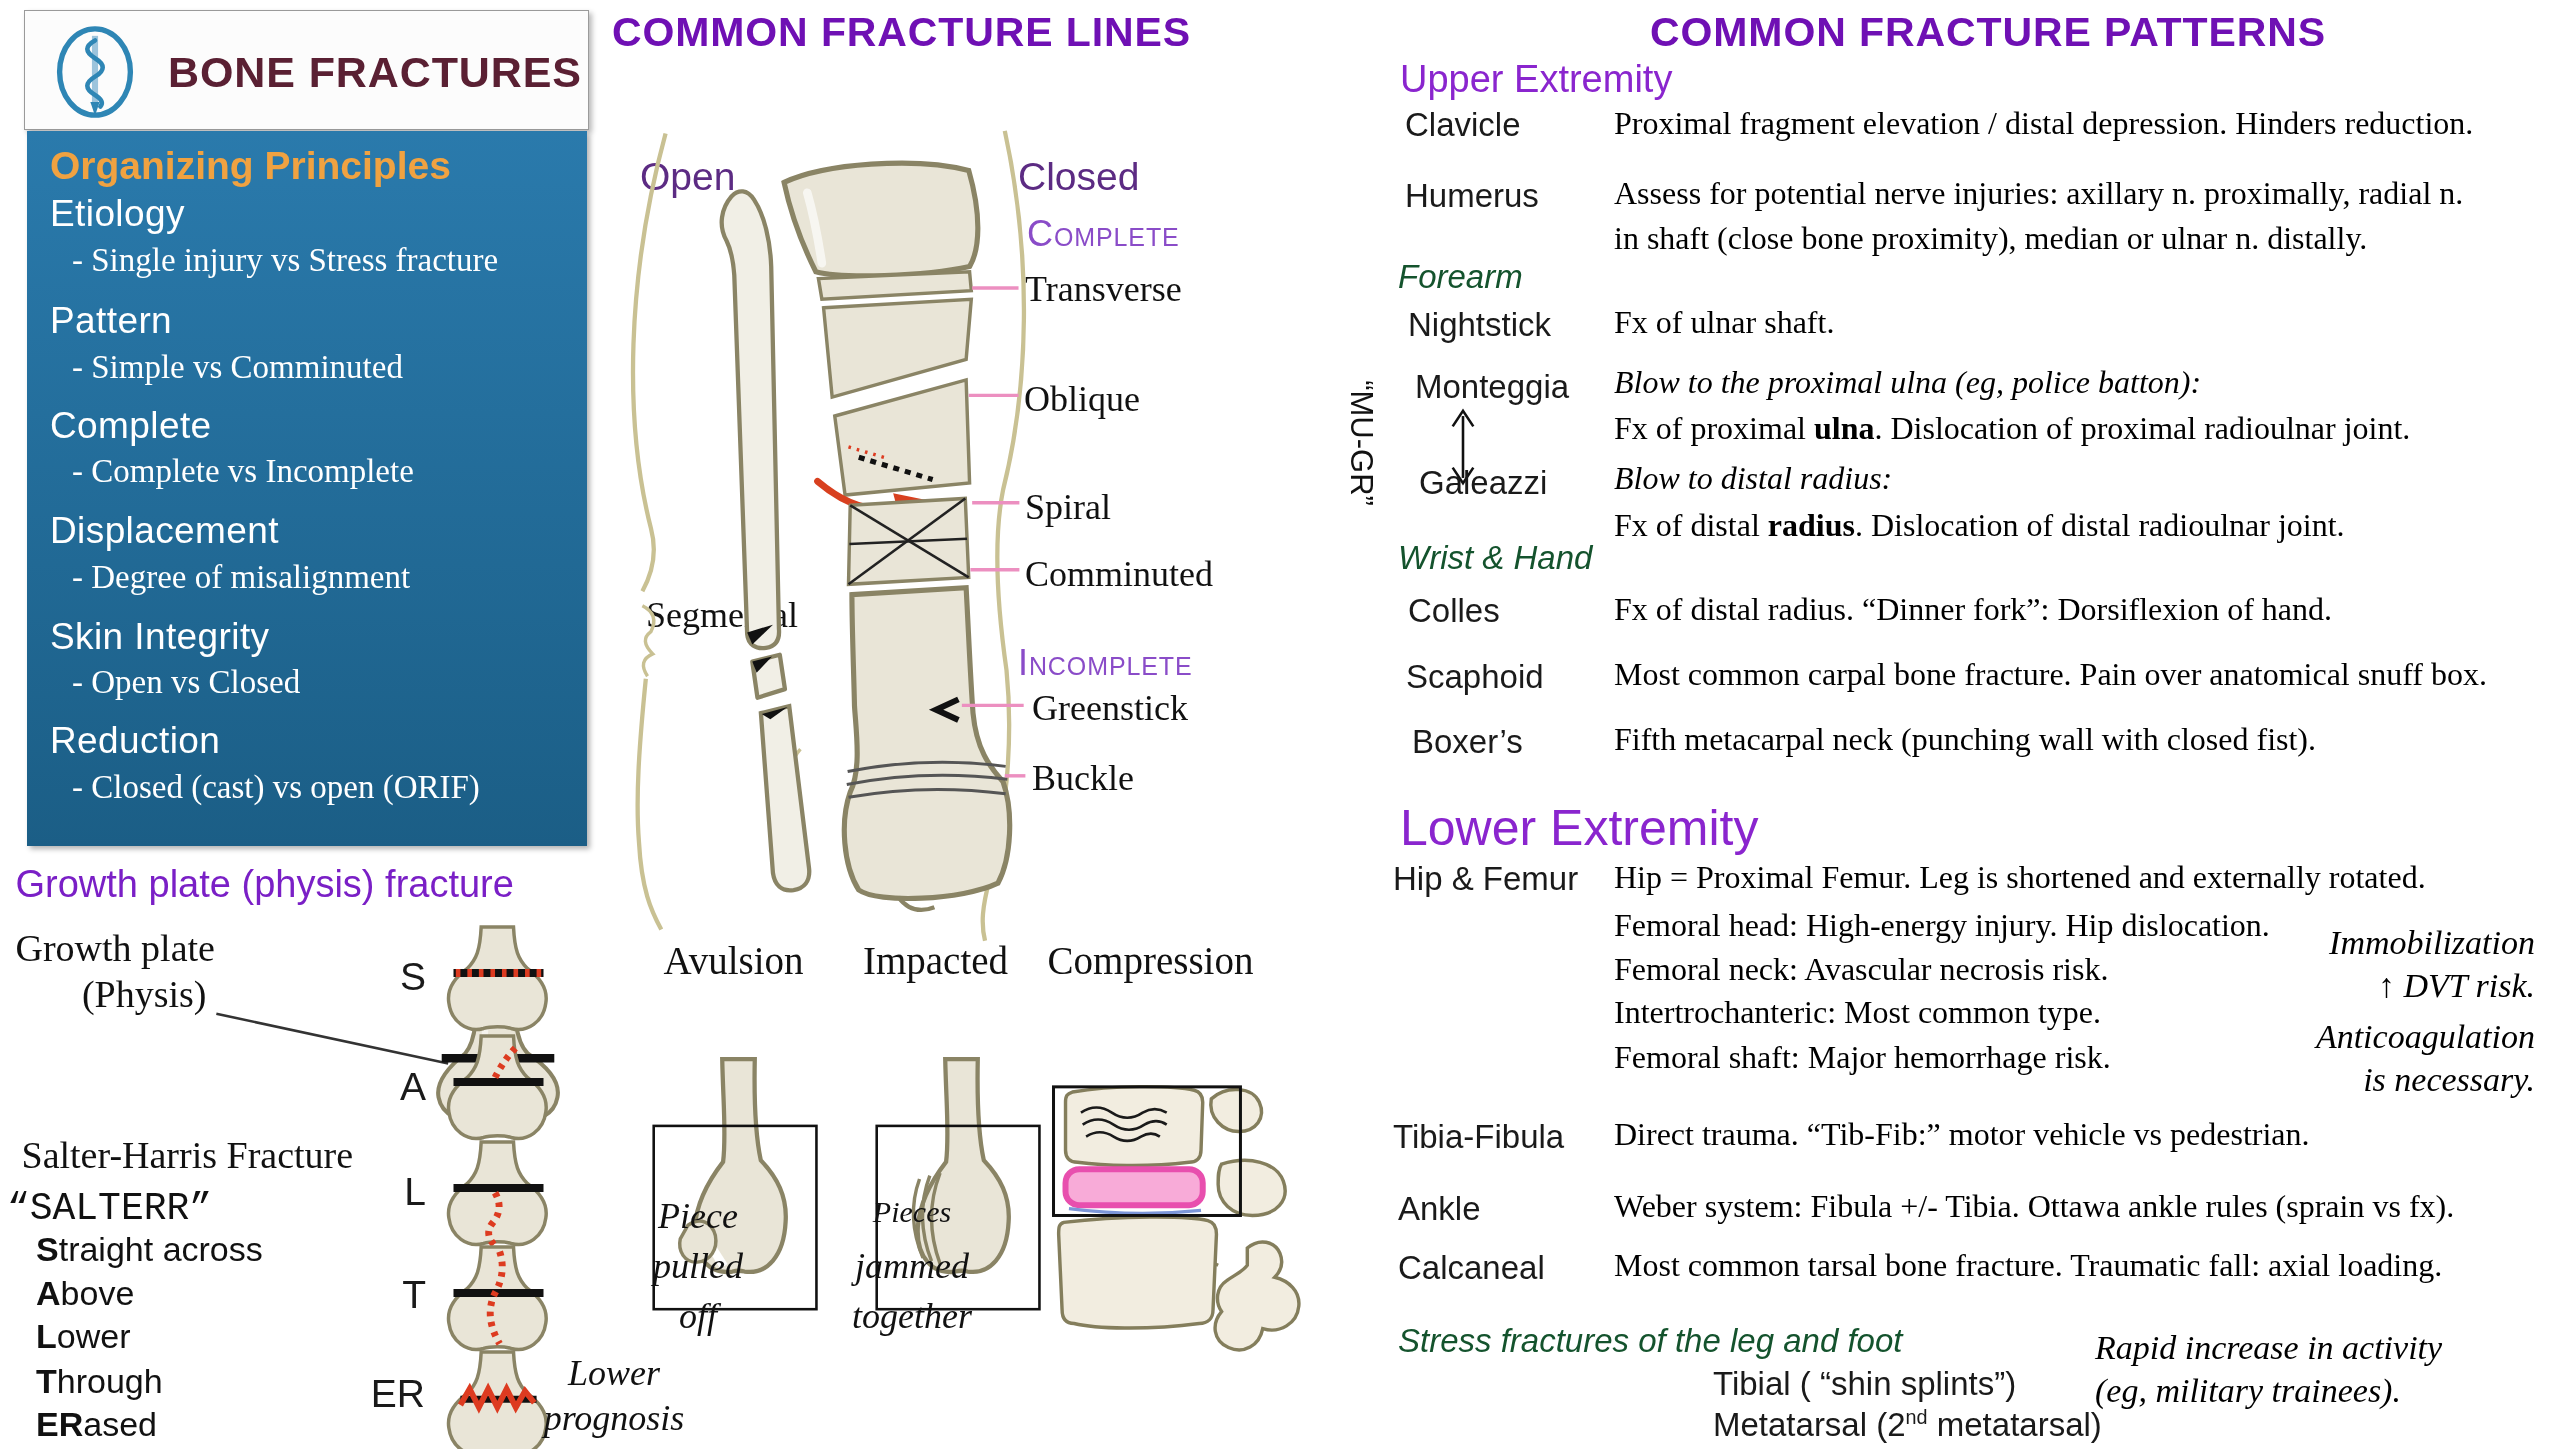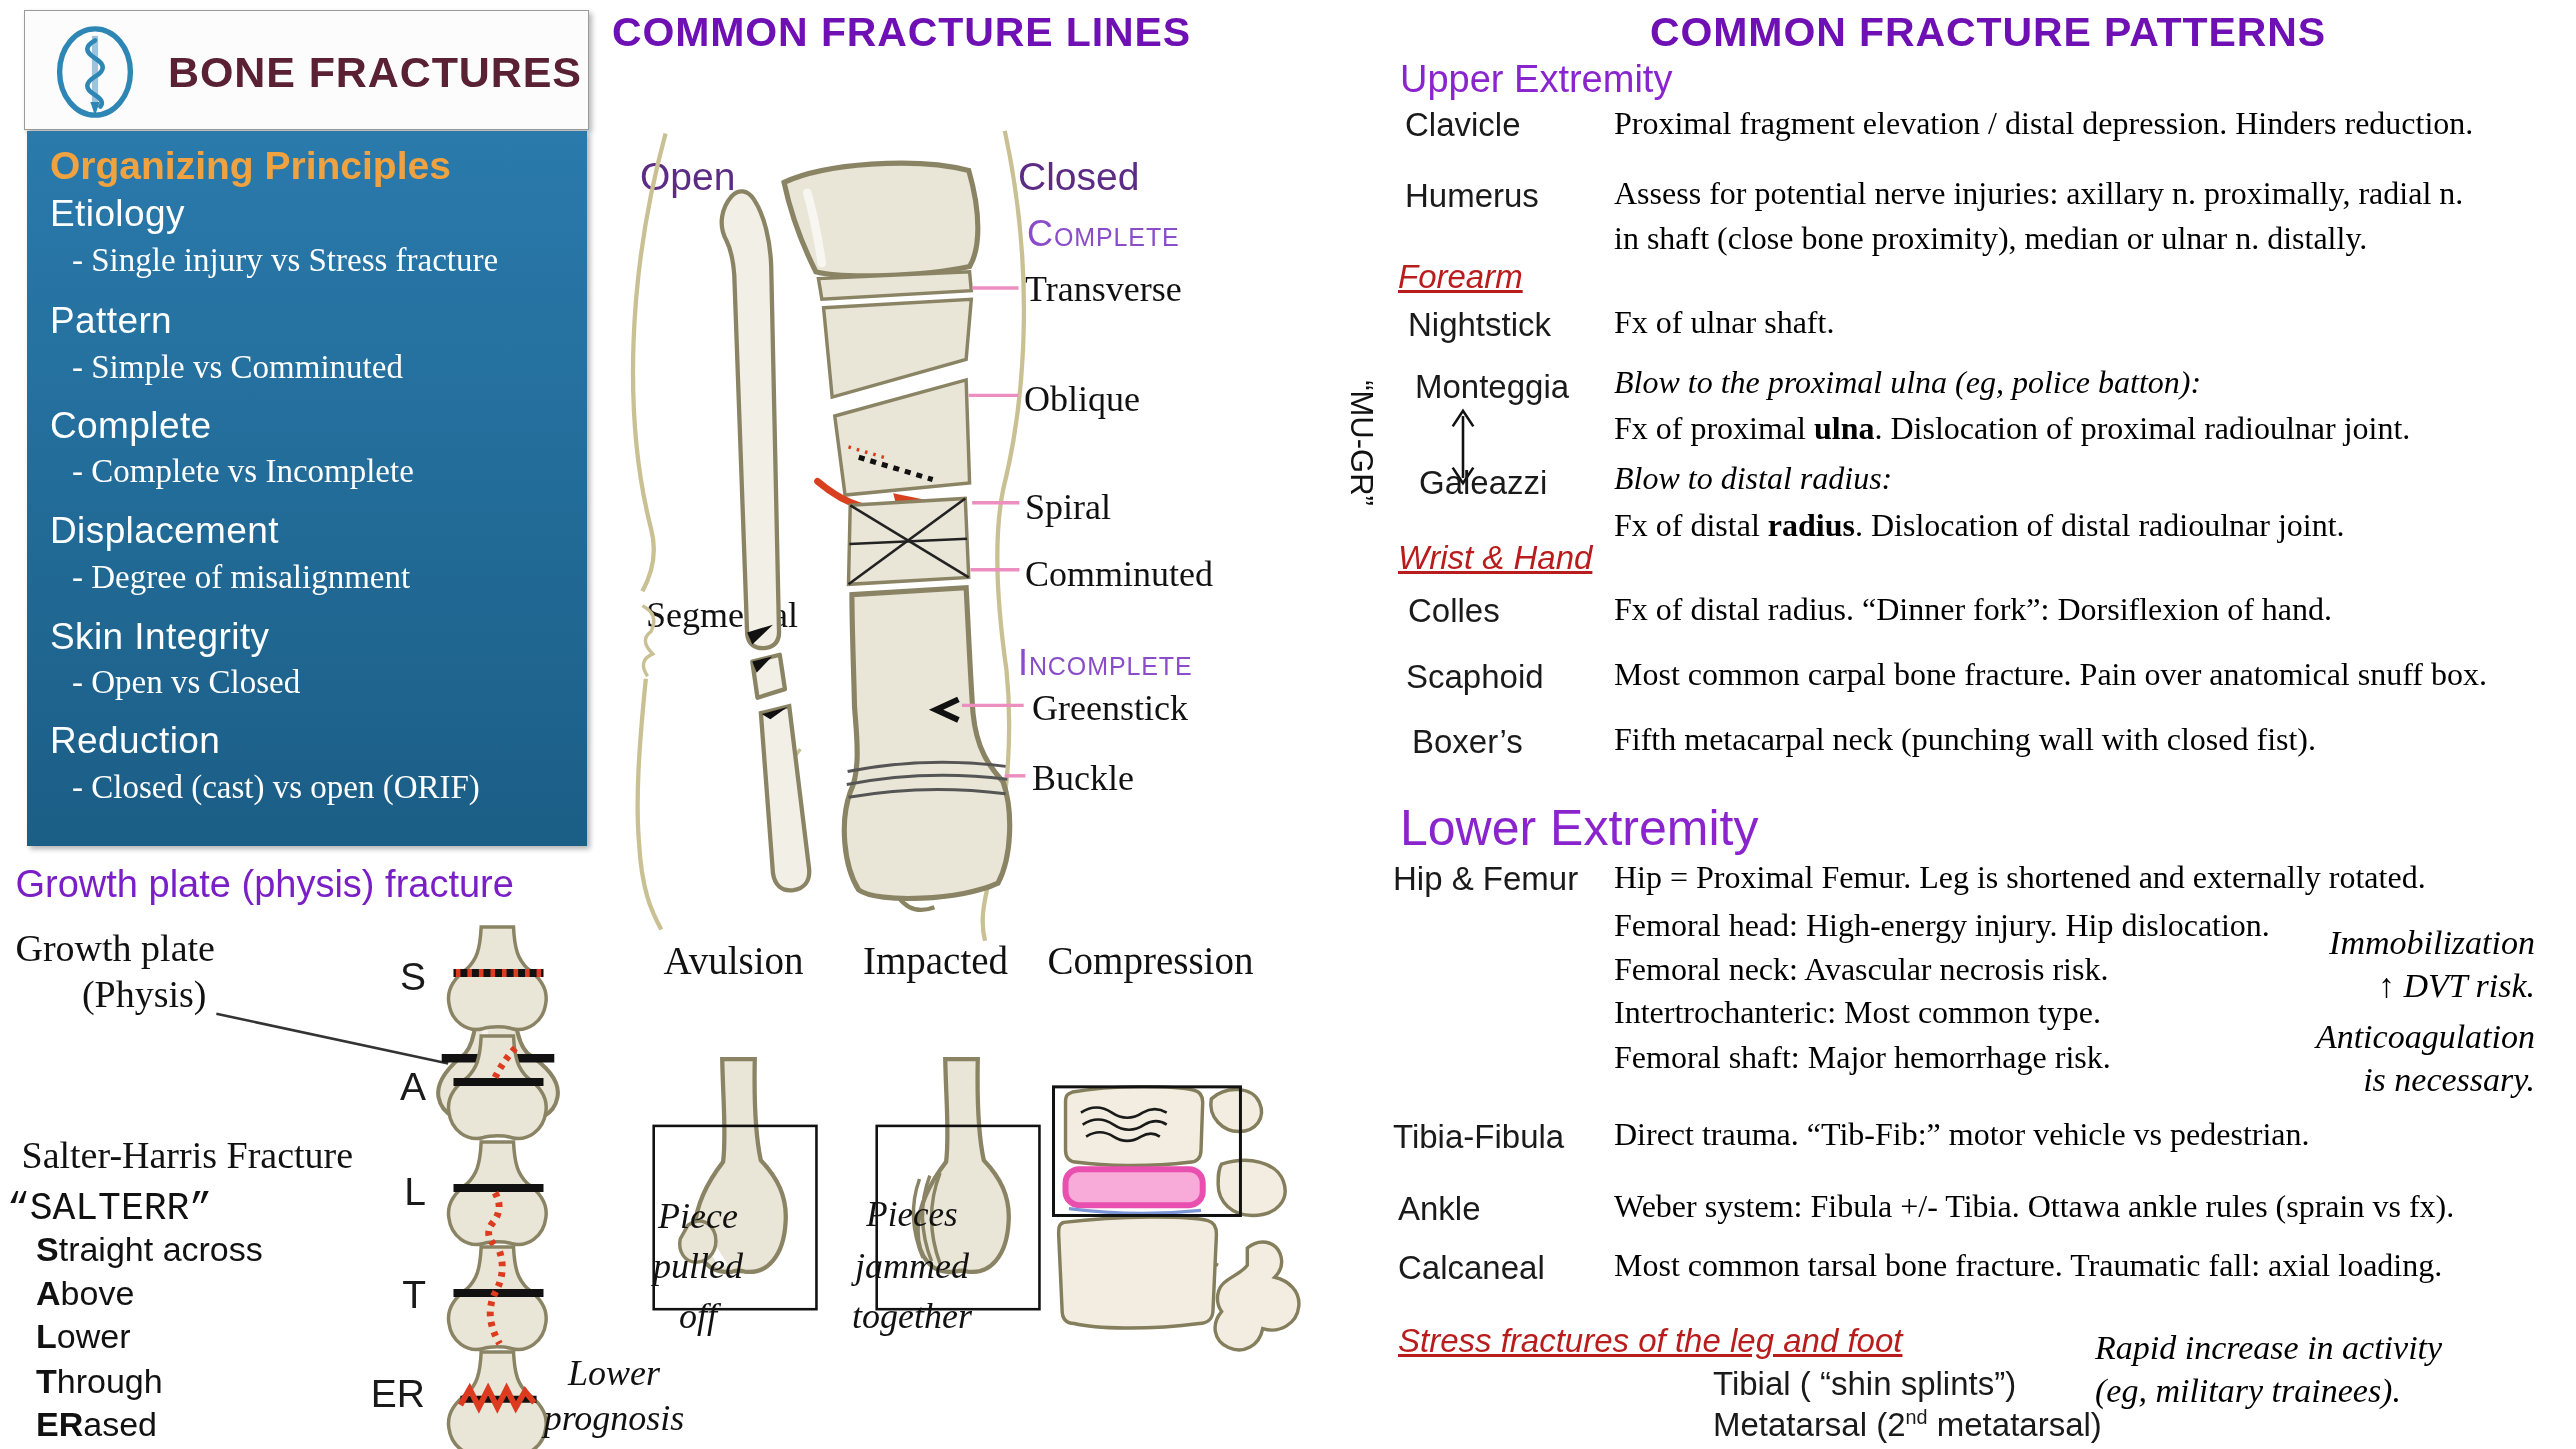--- a/index.html
+++ b/index.html
@@ -27,21 +27,21 @@
   .gp-serif{font-size:38px;}
   .mn{font-size:34px;}
   .mn b{font-weight:700;}
   .type-letter{font-size:39px;color:#1a1a1a;}
   
   .line-label{font-size:36px;}
   .mid-title{font-size:41px;}
   
   .row-label{font-size:33px;color:#1a1a1a;}
   .row-desc{font-size:32px;color:#000;}
-  .sub-head{font-size:33px;font-style:italic;color:#b91c1c;text-decoration:underline;}
+  .sub-head{font-size:33px;font-style:italic;color:#14532d;}
   .note{font-size:34px;font-style:italic;color:#000;}
   sup.nd{vertical-align:super;font-size:60%;}
   svg{display:block;}
 </style>
 </head>
 <body>
 
 <div class="abs card-header"></div>
 <svg class="abs" style="left:45px;top:22px" width="100" height="100" viewBox="0 0 130 130">
   <ellipse cx="65" cy="65" rx="46" ry="56" fill="none" stroke="#2E86B5" stroke-width="7"></ellipse>
@@ -218,21 +218,21 @@
   <path d="M50,66 q16,-10 32,0 q16,10 32,0 q12,-7 22,0" fill="none" stroke="#1a1a1a" stroke-width="3"></path>
   <rect x="26" y="104" width="160" height="42" rx="16" fill="#F8ABD8" stroke="#E84FAE" stroke-width="7"></rect>
   <path d="M30,150 q78,10 154,2" fill="none" stroke="#7C96D8" stroke-width="4"></path>
   <path d="M24,166 C90,158 170,158 192,164 C200,166 202,172 202,180 L198,268 C198,278 192,284 182,284 C120,292 60,290 36,284 C26,284 22,278 22,268 L18,180 C18,172 18,168 24,166 Z" fill="#F2EDE0" stroke="#847E5C" stroke-width="4"></path>
   <rect x="12" y="8" width="218" height="150" fill="none" stroke="#111" stroke-width="3.5"></rect>
 </svg>
 
 <div class="abs serif it nowrap" style="left:612px;top:1195px;width:172px;text-align:center;font-size:36px">Piece</div>
 <div class="abs serif it nowrap" style="left:612px;top:1245px;width:172px;text-align:center;font-size:36px">pulled</div>
 <div class="abs serif it nowrap" style="left:612px;top:1295px;width:172px;text-align:center;font-size:36px">off</div>
-<div class="abs serif it nowrap" style="left:826px;top:1195px;width:172px;text-align:center;font-size:35px">Pieces</div>
+<div class="abs serif it nowrap" style="left:826px;top:1195px;width:172px;text-align:center;font-size:30px">Pieces</div>
 <div class="abs serif it nowrap" style="left:826px;top:1245px;width:172px;text-align:center;font-size:36px">jammed</div>
 <div class="abs serif it nowrap" style="left:826px;top:1295px;width:172px;text-align:center;font-size:36px">together</div>
 
 <div class="abs purple-big mid-title nowrap" style="left:1374px;top:8.6px;width:1228px;text-align:center">COMMON FRACTURE PATTERNS</div>
 
 <div class="abs purple-head nowrap" style="left:1400px;top:58px;font-size:38px">Upper Extremity</div>
 
 <div class="abs row-label nowrap" style="left:1405px;top:106px">Clavicle</div>
 <div class="abs serif row-desc nowrap" style="left:1614px;top:105px">Proximal fragment elevation / distal depression.  Hinders reduction.</div>
 

